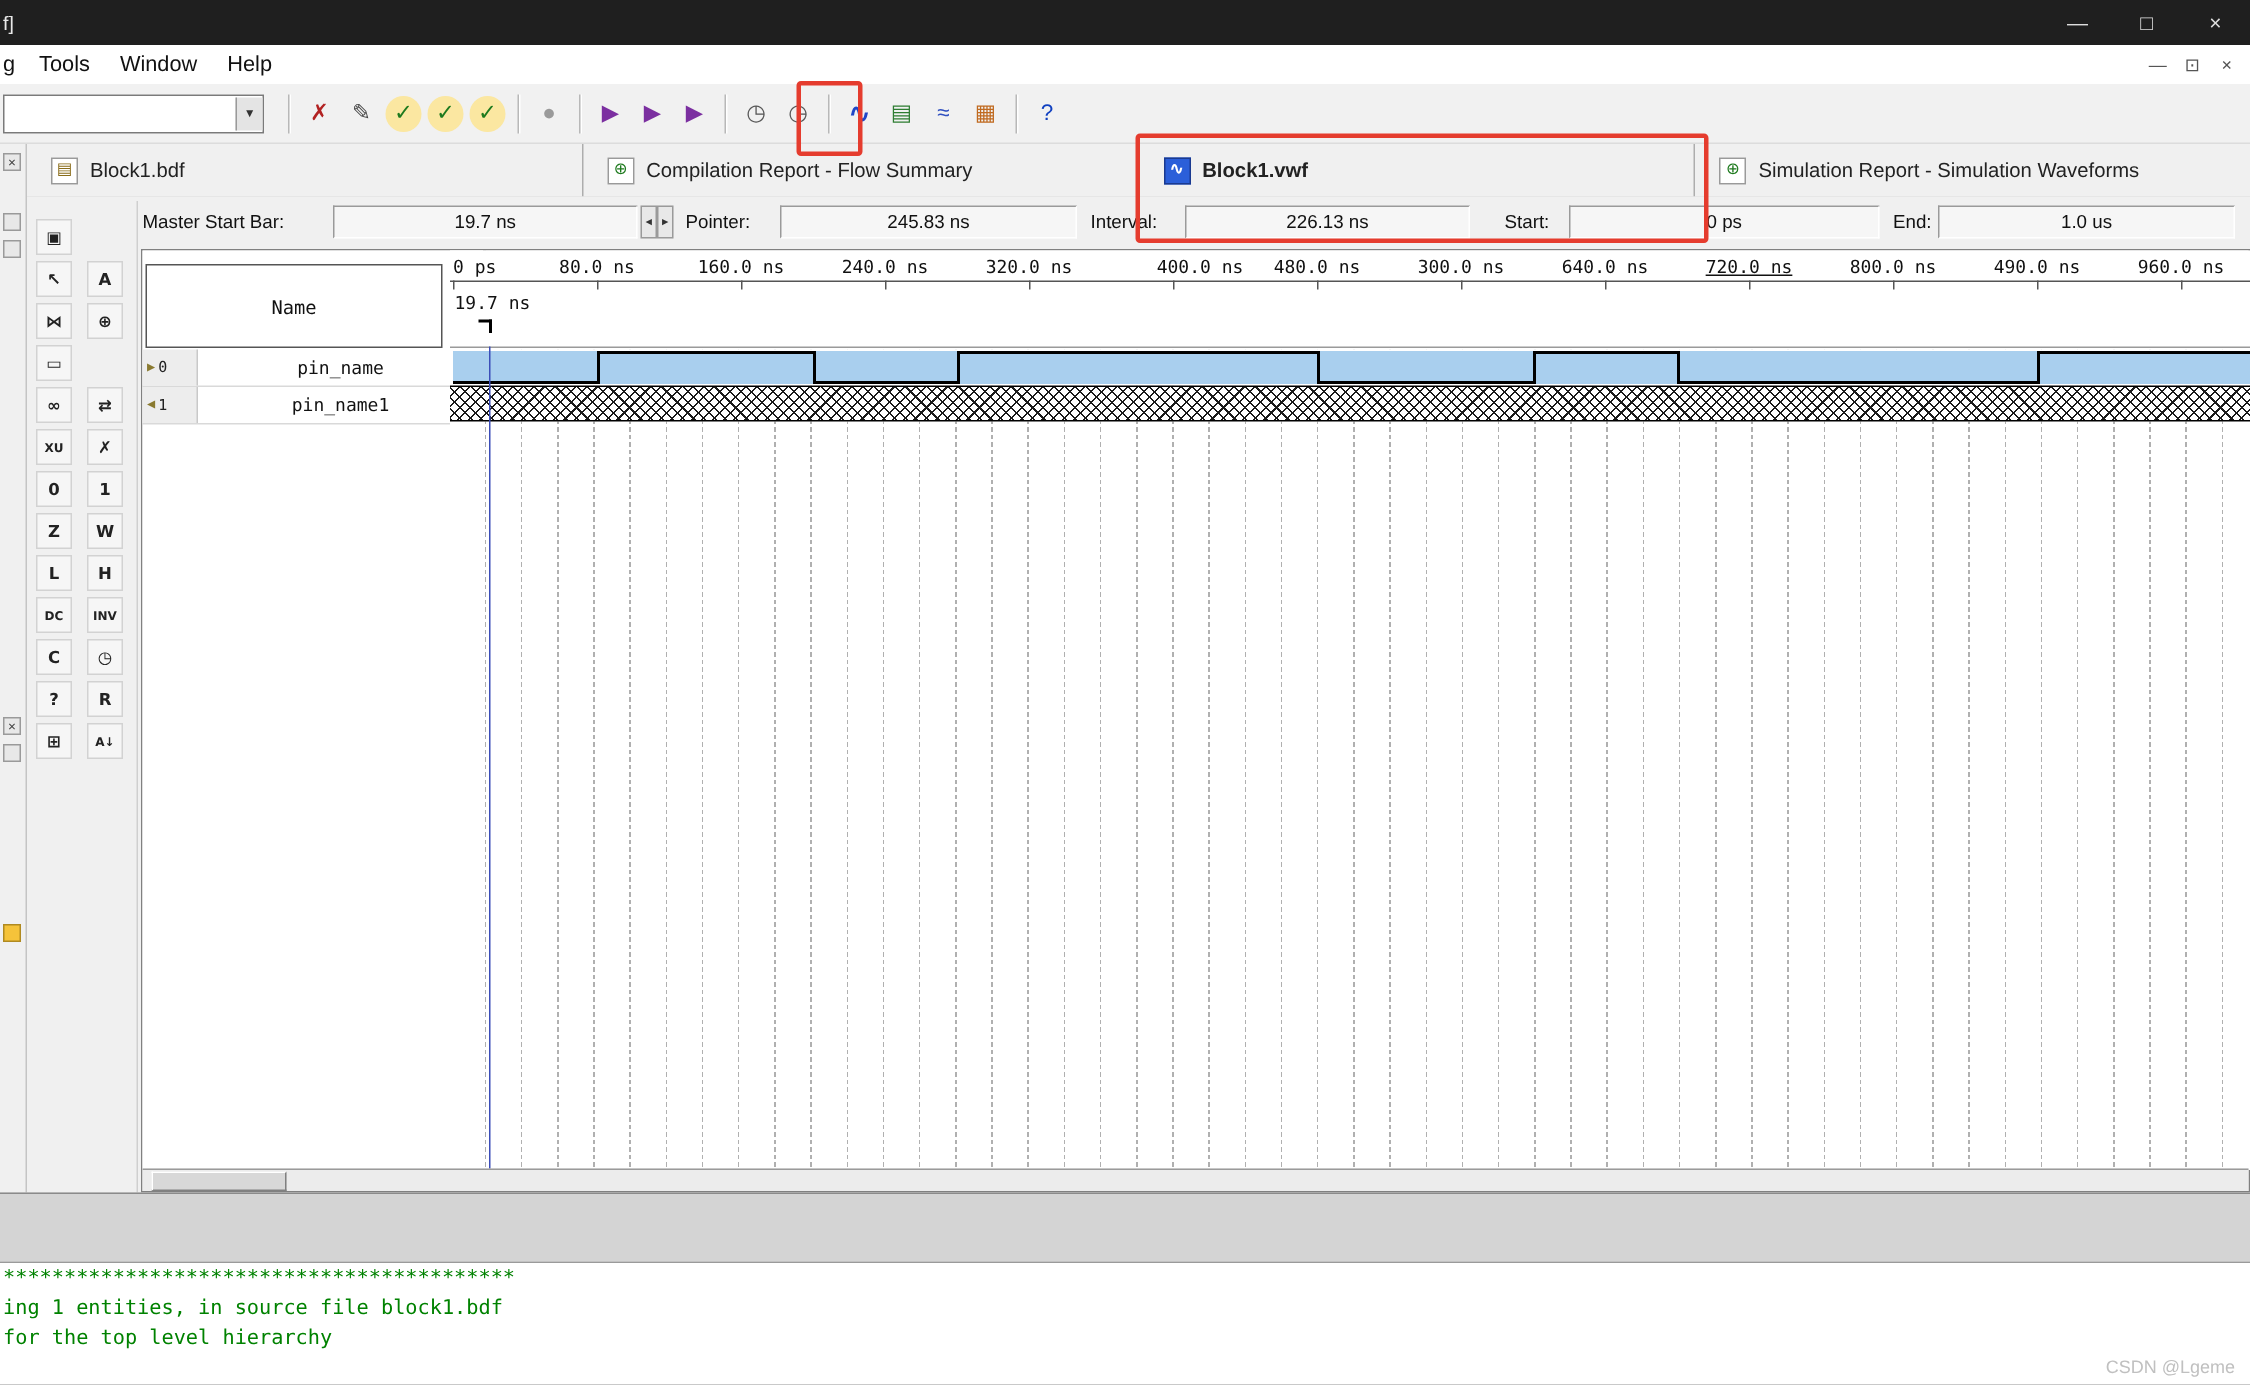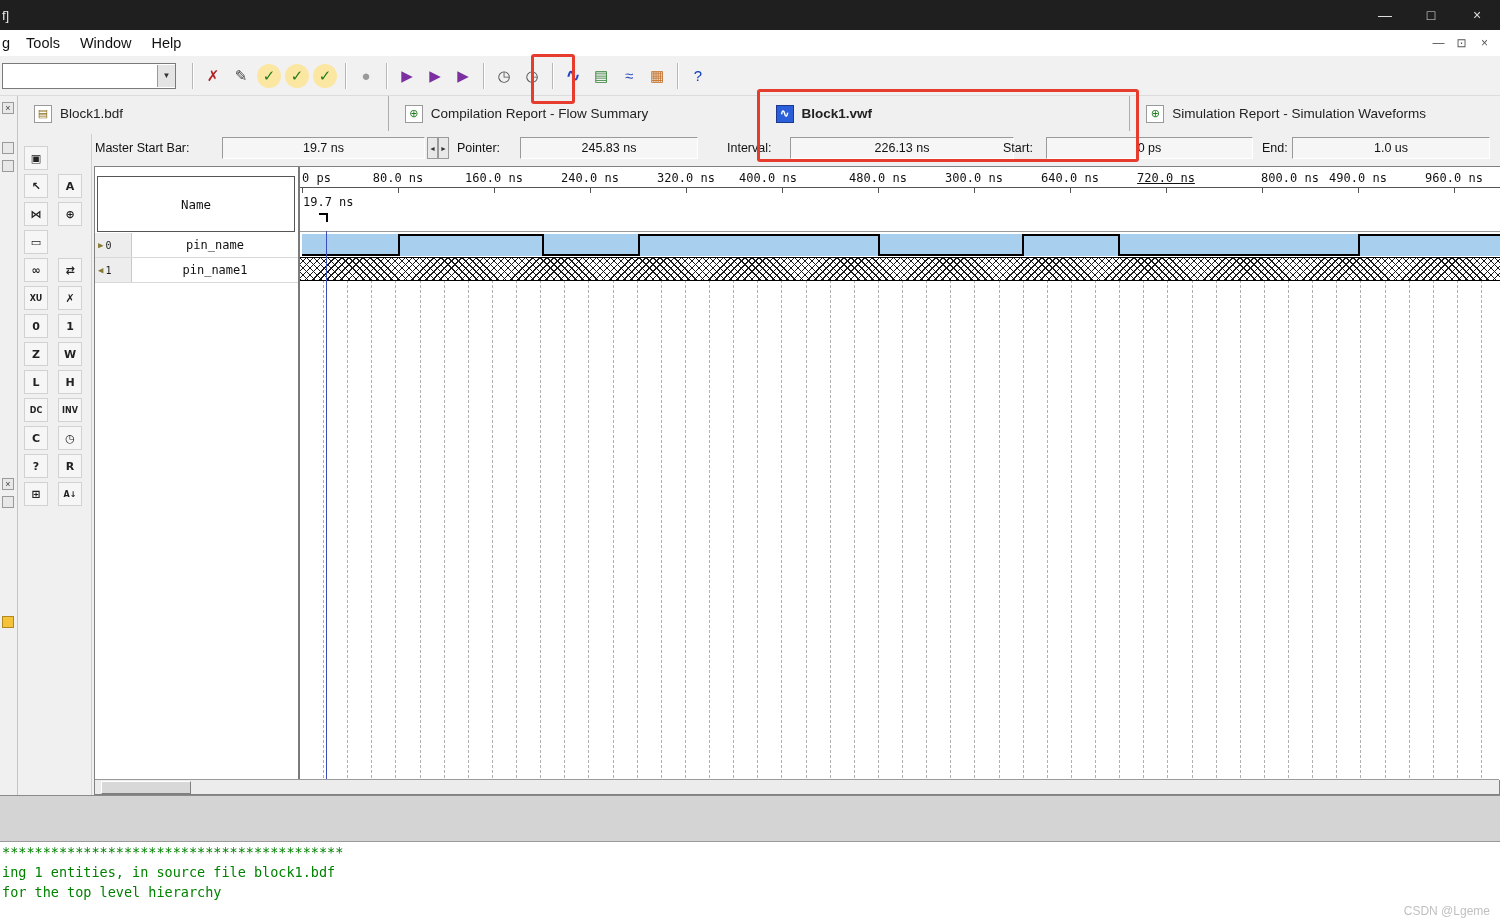--- a/index.html
+++ b/index.html
@@ -57,21 +57,21 @@
   
   .palette{position:absolute;left:18px;top:134px;width:74px;height:661px;background:#f0f0f0;border-right:1px solid #cfcfcf;
            display:grid;grid-template-columns:26px 26px;grid-auto-rows:28px;column-gap:8px;padding:12px 0 0 6px;box-sizing:border-box;align-content:start;}
   .ptool{width:24px;height:24px;border:1px solid #d2d2d2;background:#f6f6f6;font-size:11px;font-weight:bold;
          font-family:"DejaVu Sans",sans-serif;display:flex;align-items:center;justify-content:center;padding:0;color:#222;}
   .ptool.spacer{visibility:hidden;}
 
   
   .editor{position:absolute;left:94px;top:166px;width:1406px;height:629px;background:#ffffff;
           border:1px solid #808080;box-sizing:border-box;}
-  .namecol{position:absolute;left:0;top:0;width:203px;bottom:14px;background:#fff;border-right:2px solid #7a7a7a;}
+  .namecol{position:absolute;left:0;top:0;width:203px;bottom:14px;background:#fff;border-right:2px solid #7a7a7a;padding-left:24px;}
   .namehdr{position:absolute;left:2px;top:9px;width:196px;height:54px;border:1px solid #555;background:#fff;
            display:flex;align-items:center;justify-content:center;font-family:"DejaVu Sans Mono",monospace;font-size:12.5px;}
   .namerows{position:absolute;left:0;top:66px;right:0;}
   .namerow{height:24px;display:flex;border-bottom:1px solid #d9d9d9;align-items:center;}
   .gutter{width:36px;height:100%;background:#ededed;border-right:1px solid #c9c9c9;display:flex;align-items:center;
           font-size:10px;font-family:"DejaVu Sans Mono",monospace;color:#222;}
   .gutter i{font-style:normal;font-size:9px;color:#8a7a30;margin:0 2px 0 3px;}
   .signame{flex:1;text-align:center;font-family:"DejaVu Sans Mono",monospace;font-size:12px;}
 
   .canvas{position:absolute;left:205px;top:0;width:1201px;bottom:14px;background:#fff;overflow:hidden;}
@@ -194,23 +194,23 @@
     </div>
 
   <div class="timebar">
     <span class="tlabel" style="left:95px">Master Start Bar:</span>
     <span class="tfield" style="left:222px;width:203px">19.7 ns</span>
     <span class="spin" style="left:427px">
       <span class="spinbtn">◄</span>
       <span class="spinbtn">►</span>
     </span>
     <span class="tlabel" style="left:457px">Pointer:</span>
-    <span class="tfield" style="left:520px;width:178px">245.83 ns</span>
+    <span class="tfield" style="left:520px;width:198px">245.83 ns</span>
     <span class="tlabel" style="left:727px">Interval:</span>
-    <span class="tfield" style="left:790px;width:224px">226.13 ns</span>
+    <span class="tfield" style="left:790px;width:190px">226.13 ns</span>
     <span class="tlabel" style="left:1003px">Start:</span>
     <span class="tfield" style="left:1046px;width:207px">0 ps</span>
     <span class="tlabel" style="left:1262px">End:</span>
     <span class="tfield" style="left:1292px;width:198px">1.0 us</span>
   </div>
 
   <div class="palette" id="palette">
       <button class="ptool">▣</button>
       <button class="ptool spacer"></button>
       <button class="ptool">↖</button>
@@ -261,31 +261,31 @@
       <span class="ticklabel" style="left: 2px;">0 ps</span>
           <span class="tickmark" style="left: 2px;"></span>
           <span class="ticklabel" style="left: 98px; transform: translateX(-50%);">80.0 ns</span>
           <span class="tickmark" style="left: 98px;"></span>
           <span class="ticklabel" style="left: 194px; transform: translateX(-50%);">160.0 ns</span>
           <span class="tickmark" style="left: 194px;"></span>
           <span class="ticklabel" style="left: 290px; transform: translateX(-50%);">240.0 ns</span>
           <span class="tickmark" style="left: 290px;"></span>
           <span class="ticklabel" style="left: 386px; transform: translateX(-50%);">320.0 ns</span>
           <span class="tickmark" style="left: 386px;"></span>
-          <span class="ticklabel" style="left: 468px; transform: translateX(-50%);">400.0 ns</span>
+          <span class="ticklabel" style="left: 500px; transform: translateX(-50%);">400.0 ns</span>
           <span class="tickmark" style="left: 482px;"></span>
           <span class="ticklabel" style="left: 578px; transform: translateX(-50%);">480.0 ns</span>
           <span class="tickmark" style="left: 578px;"></span>
           <span class="ticklabel" style="left: 674px; transform: translateX(-50%);">300.0 ns</span>
           <span class="tickmark" style="left: 674px;"></span>
           <span class="ticklabel" style="left: 770px; transform: translateX(-50%);">640.0 ns</span>
           <span class="tickmark" style="left: 770px;"></span>
           <span class="ticklabel" style="left: 866px; transform: translateX(-50%); text-decoration: underline;">720.0 ns</span>
           <span class="tickmark" style="left: 866px;"></span>
-          <span class="ticklabel" style="left: 962px; transform: translateX(-50%); margin-left: 28px;">800.0 ns</span>
+          <span class="ticklabel" style="left: 962px; transform: translateX(-50%);">800.0 ns</span>
           <span class="tickmark" style="left: 962px;"></span>
           <span class="ticklabel" style="left: 1058px; transform: translateX(-50%);">490.0 ns</span>
           <span class="tickmark" style="left: 1058px;"></span>
           <span class="ticklabel" style="left: 1154px; transform: translateX(-50%);">960.0 ns</span>
           <span class="tickmark" style="left: 1154px;"></span>
         </div>
       <div class="rows" id="waverows">
           <div class="waverow">
             <div class="seg lo" style="left: 2px; width: 96px;"></div>
             <div class="seg hi tr" style="left: 98px; width: 144px;"></div>

